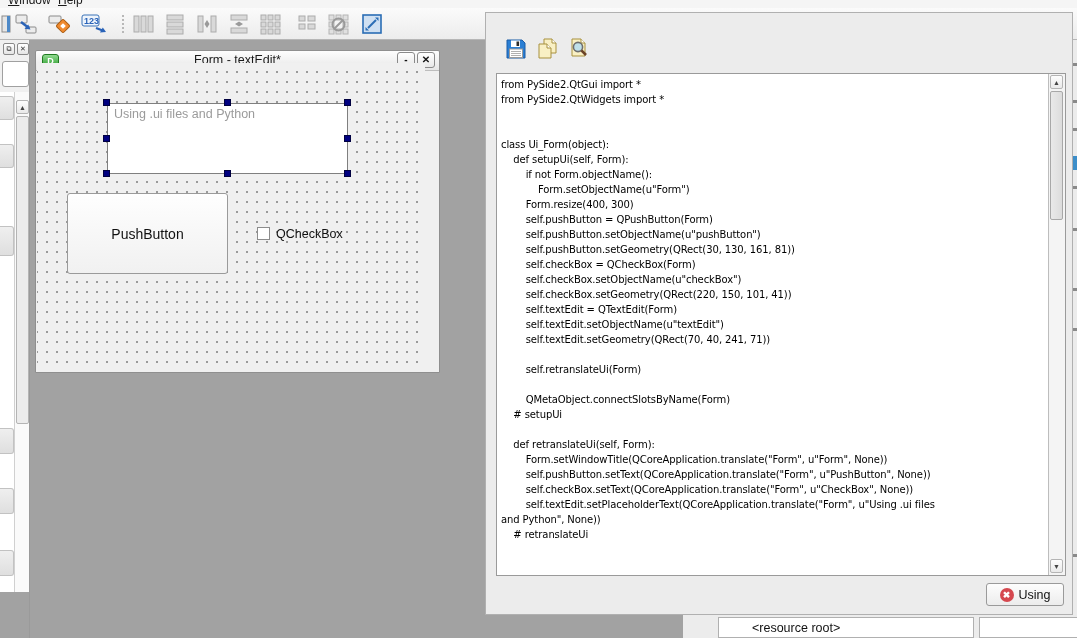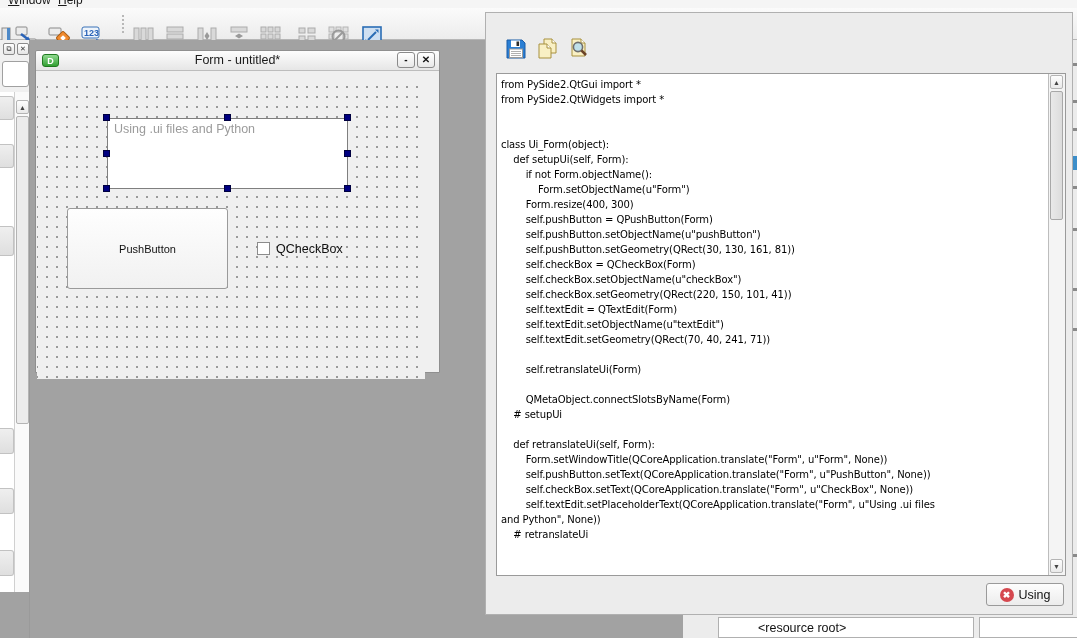--- a/index.html
+++ b/index.html
@@ -6,21 +6,21 @@
   html,body { width:1077px; height:638px; overflow:hidden; }
   body { font-family:"Liberation Sans", sans-serif; background:#ececec; }
   .abs { position:absolute;text-decoration:underline; }
   #root { position:relative; width:1077px; height:638px; background:#ececec; overflow:hidden; }
 
   
   #menubar { left:0; top:0; width:1077px; height:8px; background:#f5f5f5; overflow:hidden; z-index:1; }
   #menubar span { position:absolute; top:-7px; font-size:12px; color:#1a1a1a; }
   #toolbar { left:0; top:8px; width:1077px; height:32px;
     background:linear-gradient(#fbfbfb,#ececec); border-bottom:1px solid #b6b6b6; z-index:1; }
-  .tbtn { position:absolute; top:16px; width:24px; height:24px; }
+  .tbtn { position:absolute; top:4px; width:24px; height:24px; }
   .tsep { position:absolute; top:7px; width:2px; height:18px; border-left:2px dotted #b8b8b8; }
 
   
   #left-dock { left:0; top:40px; width:30px; height:598px; background:#f0f0f0;
     border-right:1px solid #9a9a9a; z-index:2; }
   .dock-btn { position:absolute; top:3px; width:12px; height:12px; background:linear-gradient(#fff,#e4e4e4);
     border:1px solid #8a8a8a; border-radius:2px; font-size:7px; line-height:10px; text-align:center; color:#333; }
   #widget-filter { position:absolute; left:2px; top:21px; width:27px; height:26px;
     border:1px solid #a0a0a0; border-radius:3px; background:#fff; font-size:11px; padding:0 3px; }
   #wb-list { position:absolute; left:0; top:52px; width:14px; height:500px; background:#fff; overflow:hidden; }
@@ -41,29 +41,29 @@
     border:1px solid #8f8f8f; border-radius:2px 2px 0 0; z-index:2; }
   #form-titlebar { position:absolute; left:0; top:0; width:100%; height:20px;
     background:linear-gradient(#fdfdfd,#e6e6e6); border-bottom:1px solid #bdbdbd; border-radius:2px 2px 0 0; }
   #form-badge { position:absolute; left:6px; top:3px; width:17px; height:13px; border-radius:3px;
     background:linear-gradient(#8fd98f,#33a033); border:1px solid #1f7a1f; color:#fff;
     font-size:9px; font-weight:bold; text-align:center; line-height:12px; }
   #form-title { position:absolute; left:0; top:2px; width:100%; text-align:center; font-size:12.5px; color:#1a1a1a; }
   .win-btn { position:absolute; top:1px; width:18px; height:16px; background:linear-gradient(#fff,#e8e8e8);
     border:1px solid #8a8a8a; border-radius:3px; text-align:center; font-size:10px; font-weight:bold;
     line-height:14px; color:#111; }
-  #form-canvas { position:absolute; left:1px; top:27px; width:388px; height:301px; background:#f0f0f0;
+  #form-canvas { position:absolute; left:1px; top:12px; width:388px; height:301px; background:#f0f0f0;
     background-image:radial-gradient(circle, #9a9a9a 1px, rgba(0,0,0,0) 1.3px);
     background-size:10px 10px; background-position:5px 4px; }
   #w-textedit { position:absolute; left:70px; top:40px; width:241px; height:71px; background:#fff;
     border:1px solid #7f7f7f; font-size:12.5px; color:#9b9b9b; padding:3px 6px; }
   .handle { position:absolute; width:7px; height:7px; background:#000080; border:1px solid #000040; }
   #w-pushbutton { position:absolute; left:30px; top:130px; width:161px; height:81px;
     background:linear-gradient(#fefefe,#f1f1f1); border:1px solid #9a9a9a; border-radius:3px;
-    font-size:11px; color:#111; display:flex; align-items:center; justify-content:center; }
+    font-size:14px; color:#111; display:flex; align-items:center; justify-content:center; }
   #w-checkbox { position:absolute; left:220px; top:150px; width:101px; height:41px;
     display:flex; align-items:center; font-size:12.5px; color:#111; }
   #w-checkbox .box { width:13px; height:13px; background:#fff; border:1px solid #8c8c8c; margin-right:6px; }
 
   
   #code-dialog { left:485px; top:12px; width:588px; height:603px; background:#ececec;
     border:1px solid #b0b0b0; z-index:3; }
   .dlg-icon { position:absolute; top:25px; width:24px; height:24px; }
   #code-panel { position:absolute; left:10px; top:60px; width:570px; height:503px;
     background:#fff; border:1px solid #9a9a9a; overflow:hidden; }
@@ -83,21 +83,21 @@
     display:flex; align-items:center; justify-content:center; font-size:12.5px; color:#111; }
   #close-button .x-circle { width:14px; height:14px; border-radius:50%; background:#d5484f;
     color:#fff; font-size:9px; font-weight:bold; line-height:14px; text-align:center; margin-right:5px; }
 
   
   .edge-mark { position:absolute; left:1073px; width:4px; background:#8a8a8a; z-index:2; }
 
   
   #res-strip { left:683px; top:615px; width:394px; height:23px; background:#ececec; z-index:2; }
   .res-panel { position:absolute; top:2px; height:21px; background:#fff; border:1px solid #b0b0b0; }
-  #res-root-item { position:absolute; left:39px; top:3px; font-size:12.5px; color:#111; white-space:nowrap; }
+  #res-root-item { position:absolute; left:33px; top:3px; font-size:12.5px; color:#111; white-space:nowrap; }
 
   svg { display:block; }
 </style>
 </head>
 <body>
 
 <div id="root">
 
   <div class="abs" id="menubar">
     <span style="left:8px"><u>W</u>indow</span>
@@ -239,21 +239,21 @@
     <div id="wb-scroll">
       <div class="sb-btn">▲</div>
       <div id="wb-thumb"></div>
     </div>
     <div id="wb-bottom"></div>
   </div>
 
   <div class="abs" id="form-window">
     <div id="form-titlebar">
       <div id="form-badge">D</div>
-      <div id="form-title">Form - untitled*</div>
+      <div id="form-title">Form - textEdit*</div>
       <div class="win-btn" style="right:24px">-</div>
       <div class="win-btn" style="right:4px">✕</div>
     </div>
     <div id="form-canvas">
       <div id="w-textedit">Using .ui files and Python</div>
 
       <div class="handle" style="left:66px;top:36px"></div>
       <div class="handle" style="left:187px;top:36px"></div>
       <div class="handle" style="left:307px;top:36px"></div>
       <div class="handle" style="left:66px;top:72px"></div>

